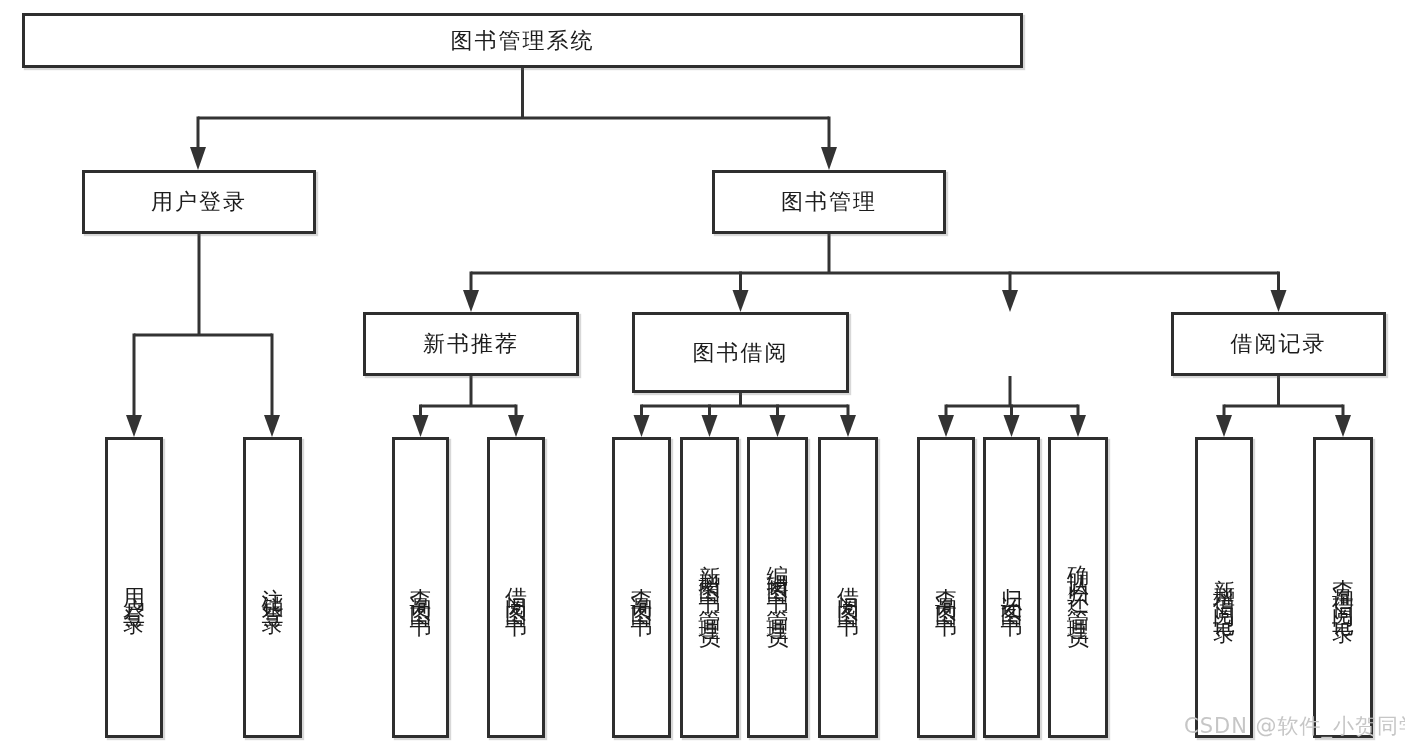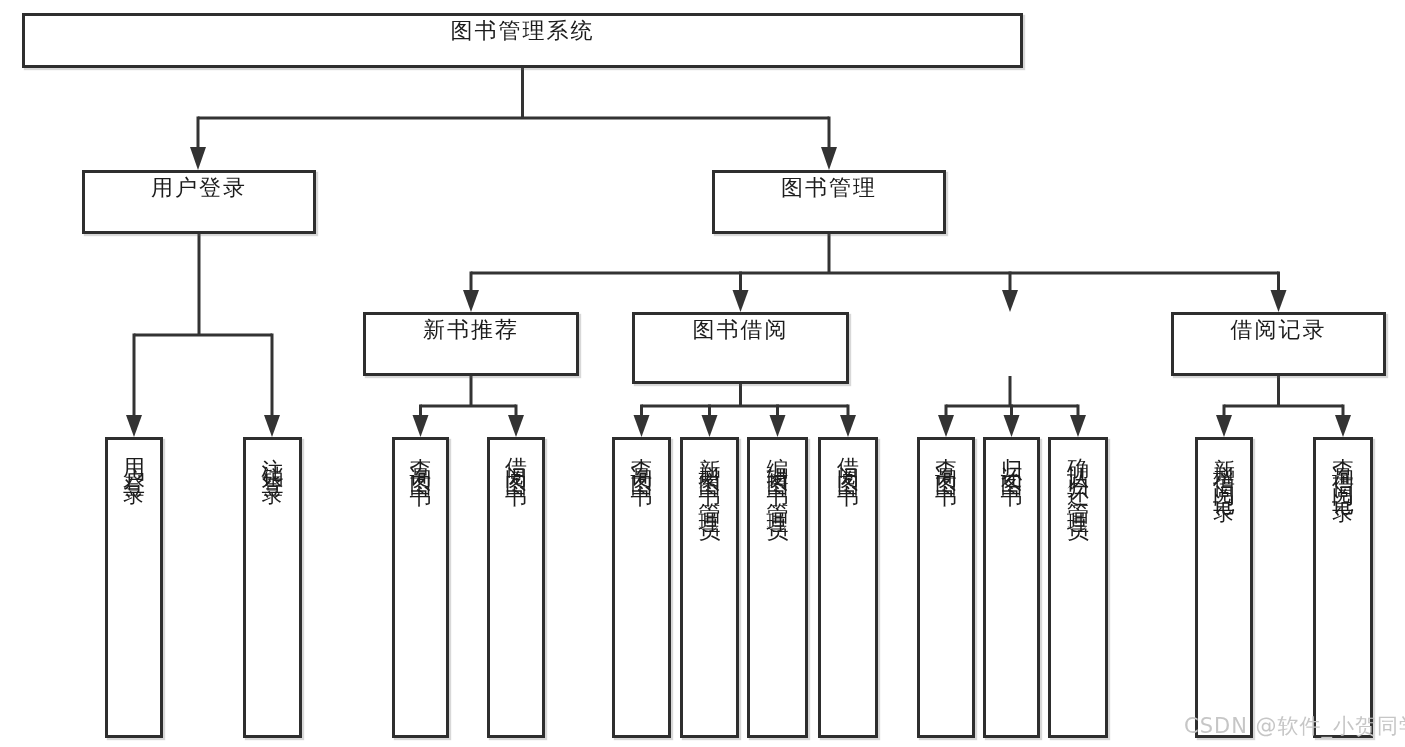--- a/index.html
+++ b/index.html
@@ -3,21 +3,21 @@
 <meta charset="utf-8">
 <style>
   html,body{margin:0;padding:0;background:#ffffff;}
   .stage{
     position:relative;width:1405px;height:747px;background:#ffffff;
     font-family:"DejaVu Sans",sans-serif;color:#1c1c1c;overflow:hidden;
   }
   .wires{position:absolute;left:0;top:0;width:1405px;height:747px;z-index:1;}
   .node{
     position:absolute;box-sizing:border-box;background:#ffffff;
-    border:3px solid #2e2e2e;display:flex;align-items:flex-start;justify-content:center;
+    border:3px solid #2e2e2e;display:flex;align-items:center;justify-content:center;
     z-index:2;box-shadow:2px 2px 1px rgba(100,100,100,0.25);
   }
   .hlabel{font-size:22px;letter-spacing:2px;white-space:nowrap;}
   .leaf{top:437px;height:301px;}
   .vlabel{
     writing-mode:vertical-lr;text-orientation:mixed;
     font-size:22px;line-height:1;letter-spacing:9px;white-space:nowrap;
   }
   .watermark{
     position:absolute;z-index:3;left:1184px;top:712px;
@@ -109,21 +109,21 @@
   <div class="node" style="left:82px;top:170px;width:234px;height:64px;">
     <span class="hlabel">用户登录</span>
   </div>
   <div class="node" style="left:363px;top:312px;width:216px;height:64px;">
     <span class="hlabel">新书推荐</span>
   </div>
 
   <div class="node" style="left:712px;top:170px;width:234px;height:64px;">
     <span class="hlabel">图书管理</span>
   </div>
-  <div class="node" style="left:632px;top:312px;width:217px;height:72px;">
+  <div class="node" style="left:632px;top:312px;width:217px;height:81px;">
     <span class="hlabel">图书借阅</span>
   </div>
   <div class="node" style="left:1171px;top:312px;width:215px;height:64px;">
     <span class="hlabel">借阅记录</span>
   </div>
 
   <div class="node leaf" style="left:105px;width:58px;">
     <span class="vlabel">用户登录</span>
   </div>
   <div class="node leaf" style="left:243px;width:59px;">

